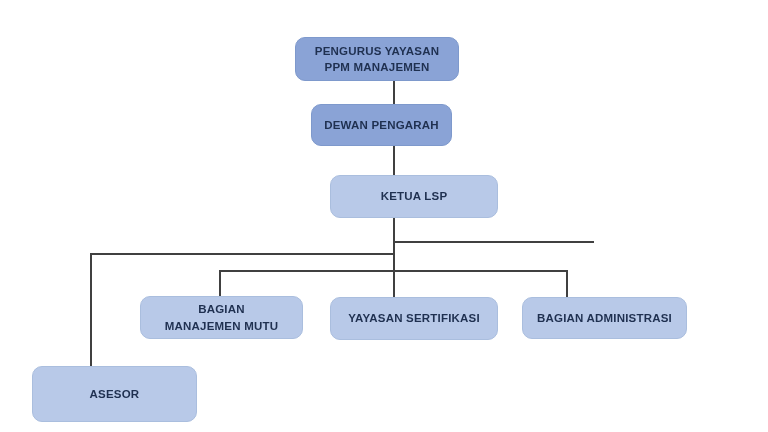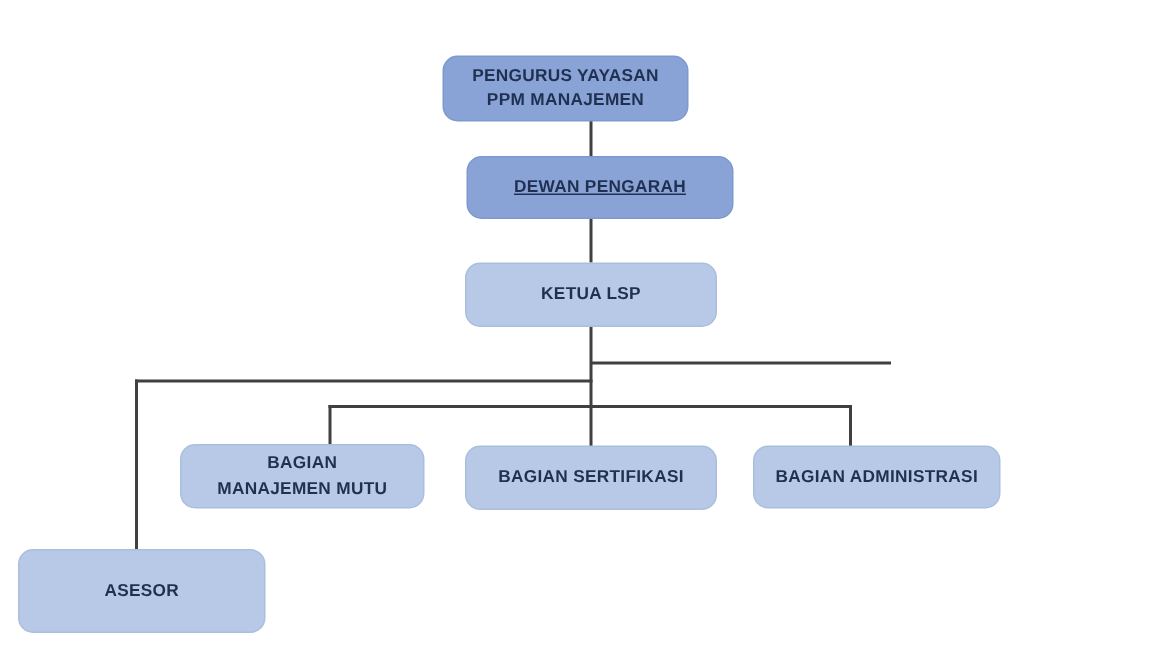--- a/index.html
+++ b/index.html
@@ -18,28 +18,28 @@
     font-size:11.5px;
     letter-spacing:.2px;
     line-height:1.4;
     color:var(--text,#1f3050);
     border-radius:10px;
     white-space:pre-line;
     box-sizing:border-box;
     padding:2px 6px;
   }
   .node.dark{background:var(--box_dark,#8aa3d6);border:1px solid var(--box_dark_border,#7e99cc);}
-  .node.light{background:var(--box_light,#b8c9e8);border:1px solid var(--box_light_border,#aabede);}
+  .node.light{background:var(--box_light,#b8c9e8);border:1px solid var(--box_light_border,#aabede);margin-left:20px;}
   .line{position:absolute;background:var(--line,#404040);}
   .line.h{height:2px;}
   .line.v{width:2px;}
 
   
   #n-pengurus      {left:295px;top:37px; width:164px;height:44px;}
-  #n-dewan         {left:311px;top:104px;width:178px;height:42px;text-decoration:underline;}
+  #n-dewan         {left:311px;top:104px;width:141px;height:42px;}
   #n-ketua         {left:310px;top:175px;width:168px;height:43px;}
   #n-komite        {left:593px;top:219px;width:164px;height:45px;}
   #n-mutu          {left:120px;top:296px;width:163px;height:43px;}
   #n-sertifikasi   {left:310px;top:297px;width:168px;height:43px;}
   #n-administrasi  {left:502px;top:297px;width:165px;height:42px;}
   #n-asesor        {left:12px; top:366px;width:165px;height:56px;}
 
   
   #c-v1{left:393px;top:80px; height:24px;}
   #c-v2{left:393px;top:146px;height:29px;}
@@ -65,17 +65,17 @@
   <div class="line h" id="c-h3"></div>
   <div class="line v" id="c-v5"></div>
   <div class="line v" id="c-v6"></div>
 
   <div class="node dark" id="n-pengurus">PENGURUS YAYASAN
 PPM MANAJEMEN</div>
   <div class="node dark" id="n-dewan">DEWAN PENGARAH</div>
   <div class="node light" id="n-ketua">KETUA LSP</div>
   <div class="node light" id="n-mutu">BAGIAN
 MANAJEMEN MUTU</div>
-  <div class="node light" id="n-sertifikasi">BAGIAN SERTIFIKASI</div>
+  <div class="node light" id="n-sertifikasi">YAYASAN SERTIFIKASI</div>
   <div class="node light" id="n-administrasi">BAGIAN ADMINISTRASI</div>
   <div class="node light" id="n-asesor">ASESOR</div>
 
 </div>
 
 </body></html>

